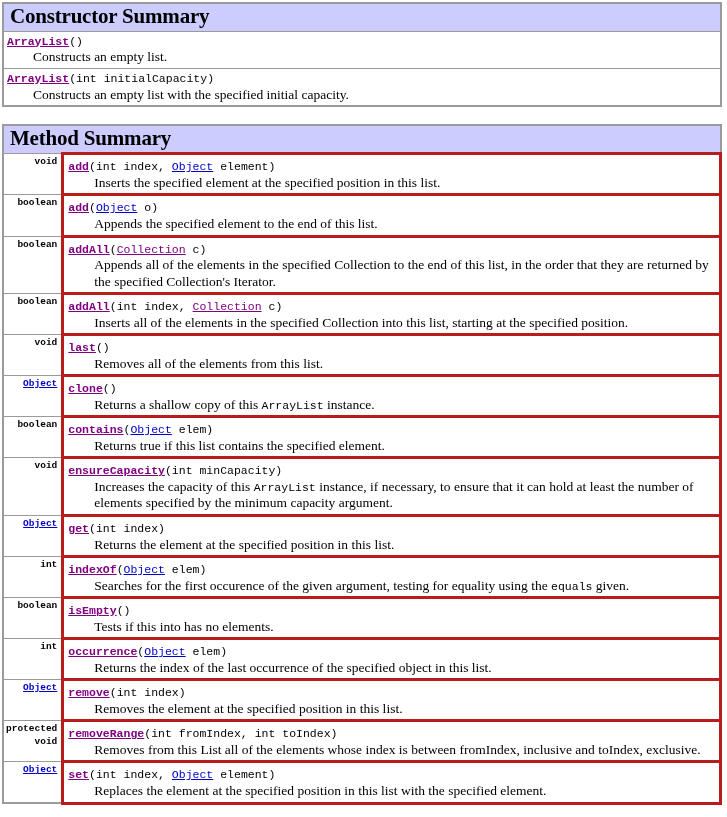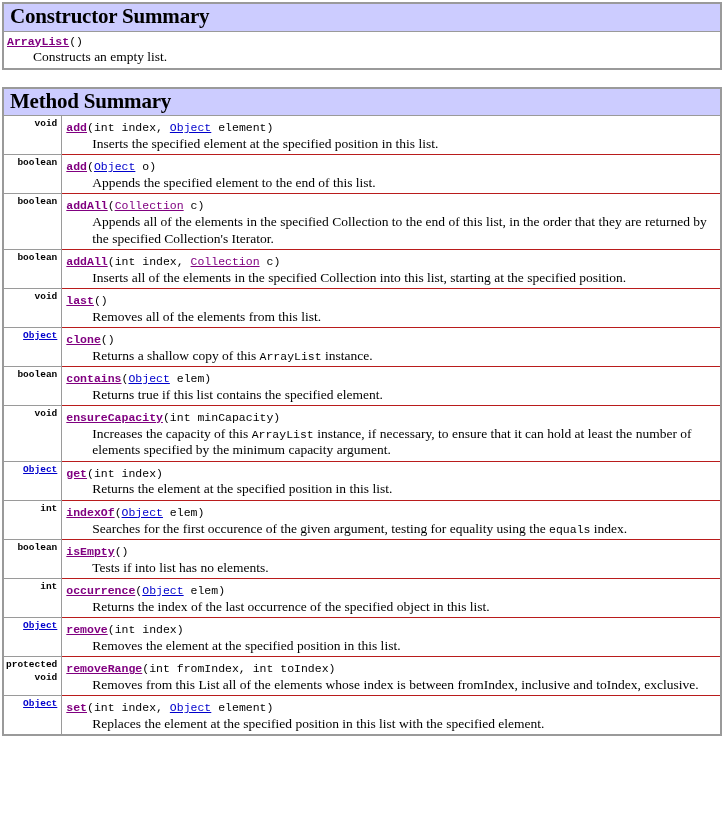--- a/index.html
+++ b/index.html
@@ -71,21 +71,21 @@
     word-break: normal;
     font-weight: bold;
   }
   td.typecol .tlink {
     font-family: "Liberation Mono", "DejaVu Sans Mono", monospace;
     font-size: 9.5px;
   }
 
   
   td.detailcol {
-    border: 1px solid #b91c1c;
+    border: 3px solid #b91c1c;
     padding: 3px 3px 2px 4px;
     vertical-align: top;
     font-family: "Liberation Serif", "DejaVu Serif", serif;
     font-size: 13.5px;
     line-height: 1.22;
   }
 
   .sig {
     font-family: "Liberation Mono", "DejaVu Sans Mono", monospace;
     font-size: 11.5px;
@@ -136,20 +136,23 @@
   <table class="summary">
     <tbody>
       <tr>
         <td class="banner">Constructor Summary</td>
       </tr>
     </tbody>
     <tbody id="ctor-body">
         <tr>
           <td class="entry"><span class="sig"><a class="mname">ArrayList</a><span class="plain">(</span><span class="plain">)</span></span><span class="desc"><span>Constructs an empty list.</span></span></td>
         </tr>
+        <tr>
+          <td class="entry"><span class="sig"><a class="mname">ArrayList</a><span class="plain">(int initialCapacity)</span></span><span class="desc"><span>Constructs an empty list with the specified initial capacity.</span></span></td>
+        </tr>
       </tbody>
   </table>
 
   <div class="table-gap"></div>
 
   <table class="summary">
     <tbody>
       <tr>
         <td class="banner" colspan="2">Method Summary</td>
       </tr>
@@ -186,25 +189,25 @@
         <tr>
           <td class="typecol"><span>void</span></td>
           <td class="detailcol"><span class="sig"><a class="mname">ensureCapacity</a><span class="plain">(int minCapacity)</span></span><span class="desc"><span class="">Increases the capacity of this </span><span class="code">ArrayList</span><span class=""> instance, if necessary, to ensure that it can hold at least the number of elements specified by the minimum capacity argument.</span></span></td>
         </tr>
         <tr>
           <td class="typecol"><a class="tlink link-unvisited">Object</a></td>
           <td class="detailcol"><span class="sig"><a class="mname">get</a><span class="plain">(int index)</span></span><span class="desc"><span>Returns the element at the specified position in this list.</span></span></td>
         </tr>
         <tr>
           <td class="typecol"><span>int</span></td>
-          <td class="detailcol"><span class="sig"><a class="mname">indexOf</a><span class="plain">(</span><a class="link-unvisited">Object</a><span class="plain"> elem)</span></span><span class="desc"><span class="">Searches for the first occurence of the given argument, testing for equality using the </span><span class="code">equals</span><span class=""> index.</span></span></td>
-        </tr>
-        <tr>
-          <td class="typecol"><span>boolean</span></td>
-          <td class="detailcol"><span class="sig"><a class="mname">isEmpty</a><span class="plain">()</span></span><span class="desc"><span>Tests if into list has no elements.</span></span></td>
+          <td class="detailcol"><span class="sig"><a class="mname">indexOf</a><span class="plain">(</span><a class="link-unvisited">Object</a><span class="plain"> elem)</span></span><span class="desc"><span class="">Searches for the first occurence of the given argument, testing for equality using the </span><span class="code">equals</span><span class=""> given.</span></span></td>
+        </tr>
+        <tr>
+          <td class="typecol"><span>boolean</span></td>
+          <td class="detailcol"><span class="sig"><a class="mname">isEmpty</a><span class="plain">()</span></span><span class="desc"><span>Tests if this into has no elements.</span></span></td>
         </tr>
         <tr>
           <td class="typecol"><span>int</span></td>
           <td class="detailcol"><span class="sig"><a class="mname">occurrence</a><span class="plain">(</span><a class="link-unvisited">Object</a><span class="plain"> elem)</span></span><span class="desc"><span>Returns the index of the last occurrence of the specified object in this list.</span></span></td>
         </tr>
         <tr>
           <td class="typecol"><a class="tlink link-unvisited">Object</a></td>
           <td class="detailcol"><span class="sig"><a class="mname">remove</a><span class="plain">(int index)</span></span><span class="desc"><span>Removes the element at the specified position in this list.</span></span></td>
         </tr>
         <tr>

